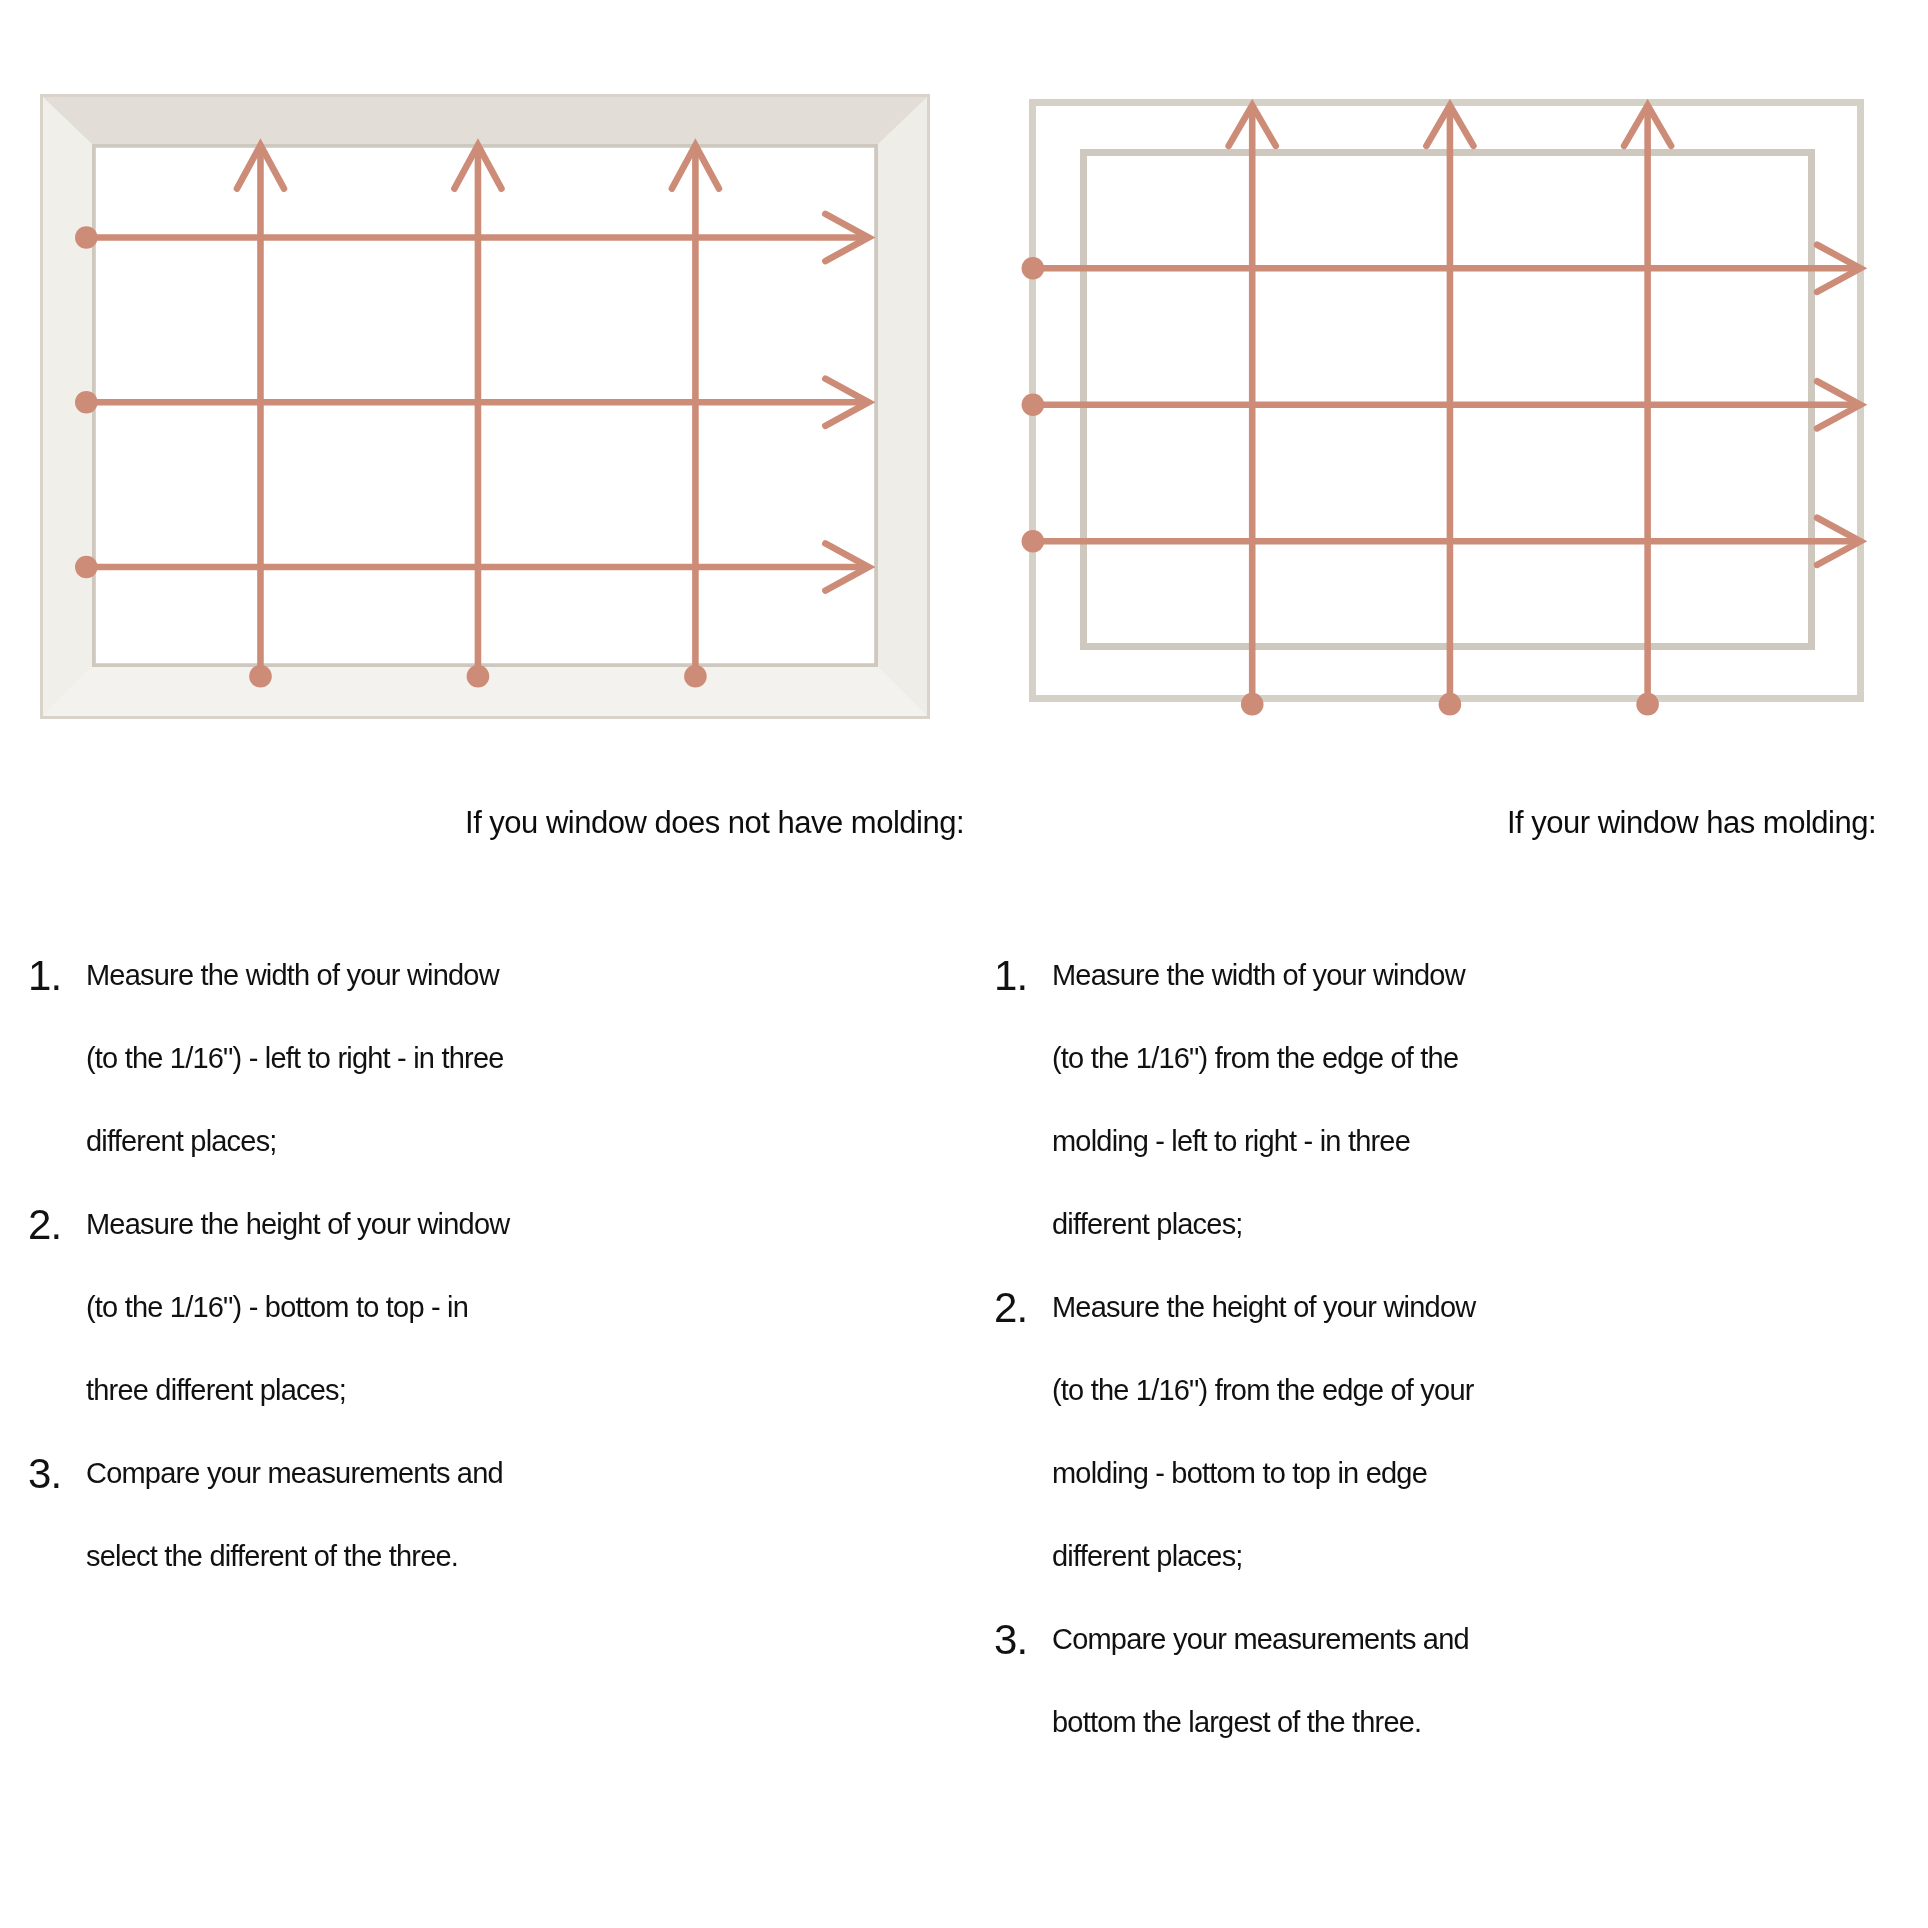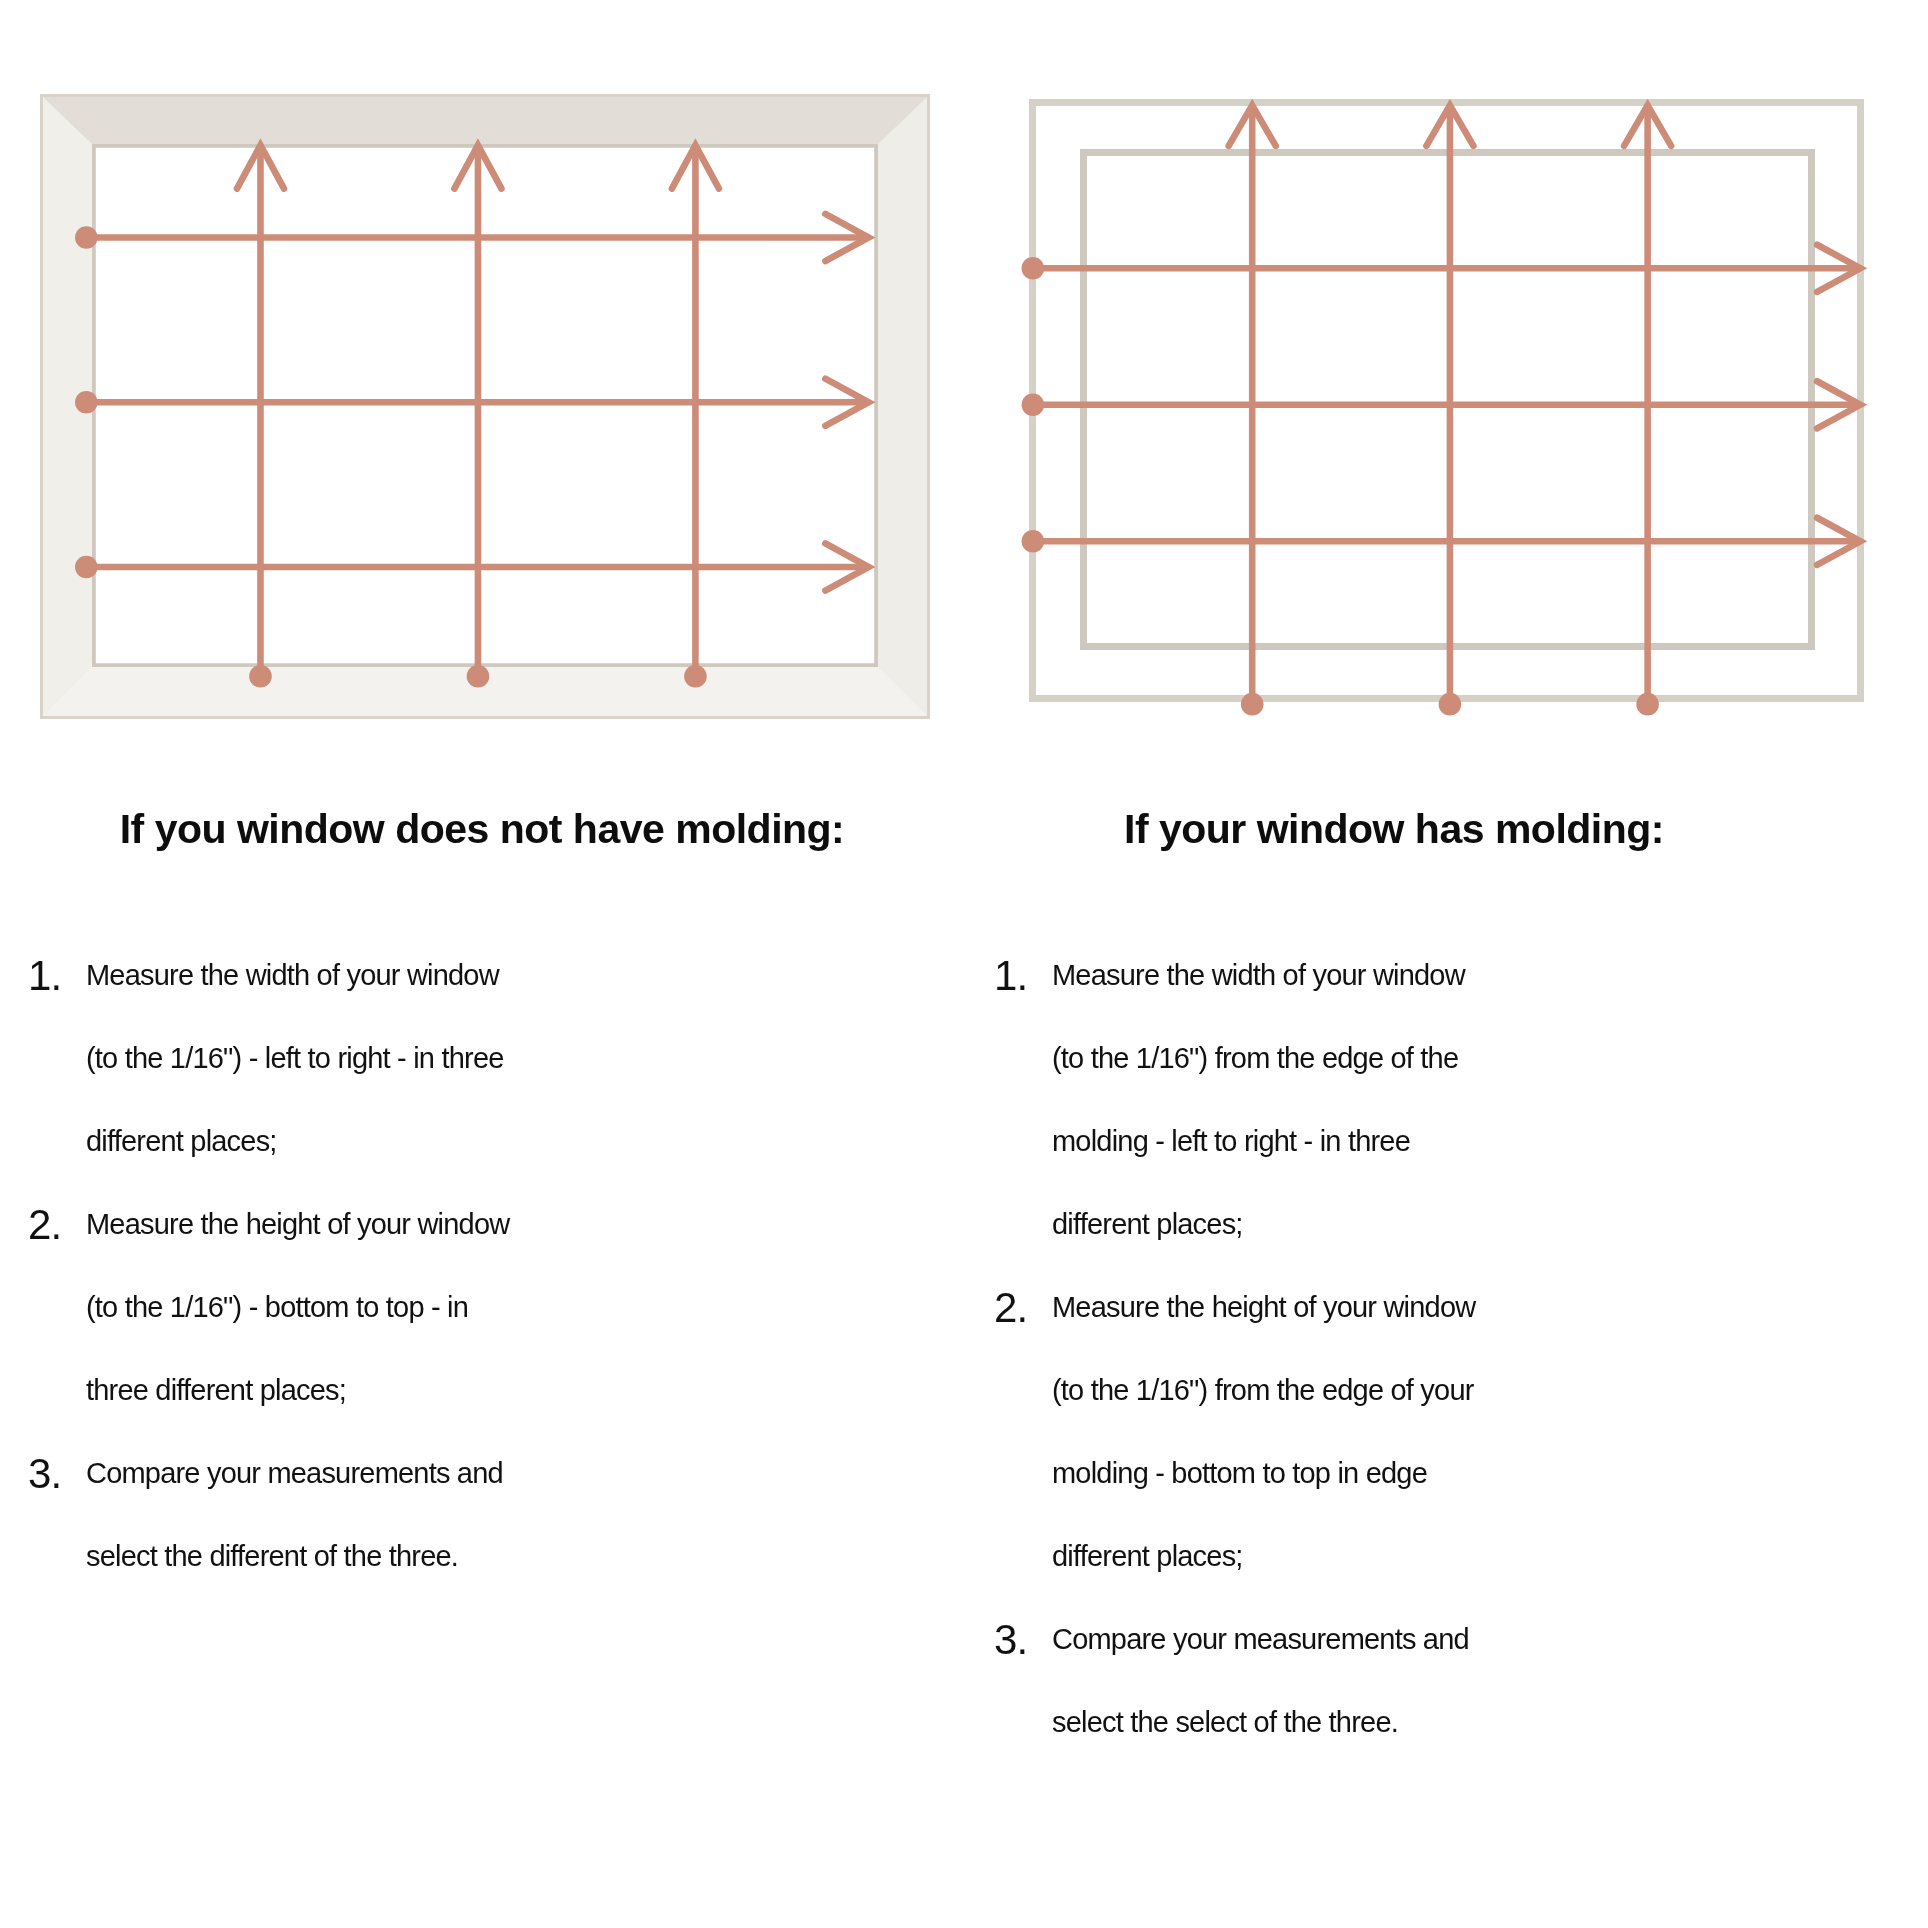--- a/index.html
+++ b/index.html
@@ -37,22 +37,22 @@
     position:absolute; left:1080px; top:149px; width:735px; height:501px;
     box-sizing:border-box; border:7.5px solid #cec8be; background:transparent;
   }
 
   .arrow-layer { position:absolute; pointer-events:none; }
   #arrows-left  { left:43px;   top:97px; width:884px; height:619px; }
   #arrows-right { left:998px; top:80px;  width:885px; height:659px; }
 
   
   .heading {
-    position:absolute; top:804px; width:964px; text-align:center;
-    font-size:41px; font-weight:700; line-height:1.25; letter-spacing:-0.5px;
+    position:absolute; top:804px; width:964px; text-align:right;
+    font-size:31px; font-weight:400; line-height:1.25; letter-spacing:-0.5px;
     color:#0d0d0d;
   }
   #heading-left  { left:0; }
   #heading-right { left:912px; }
 
   
   .col-list { position:absolute; top:934px; width:944px; }
   #list-left  { left:28px; }
   #list-right { left:994px; }
   .li   { display:flex; align-items:flex-start; }
@@ -198,19 +198,19 @@
         <div class="tline">Measure the height of your window</div>
         <div class="tline">(to the 1/16") from the edge of your</div>
         <div class="tline">molding - bottom to top in edge</div>
         <div class="tline">different places;</div>
       </div>
     </div>
     <div class="li">
       <div class="num">3.</div>
       <div class="lines">
         <div class="tline">Compare your measurements and</div>
-        <div class="tline">select the select of the three.</div>
+        <div class="tline">bottom the largest of the three.</div>
       </div>
     </div>
   </div>
 
 </div>
 
 
 </body></html>

